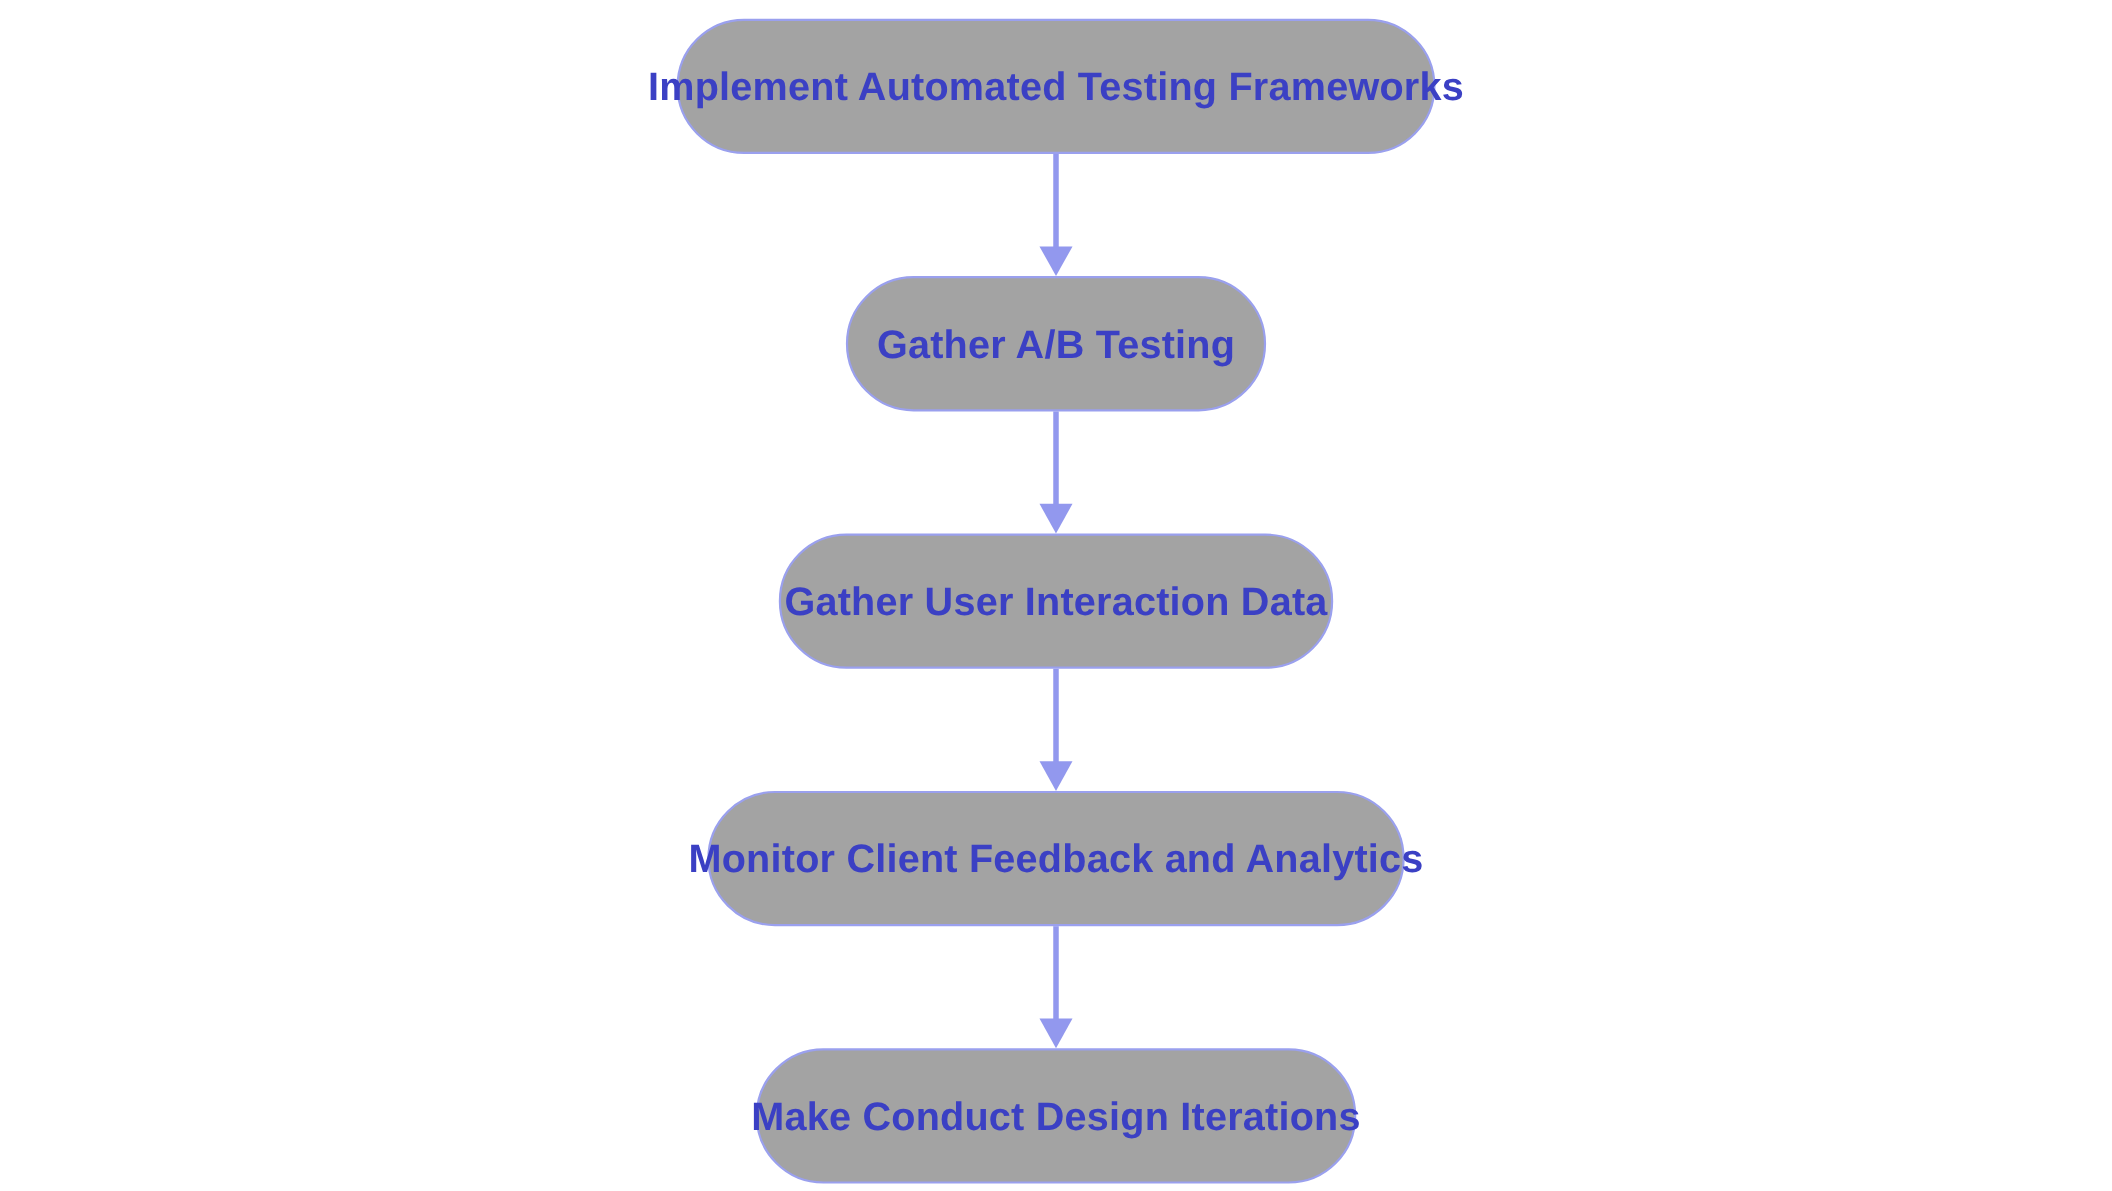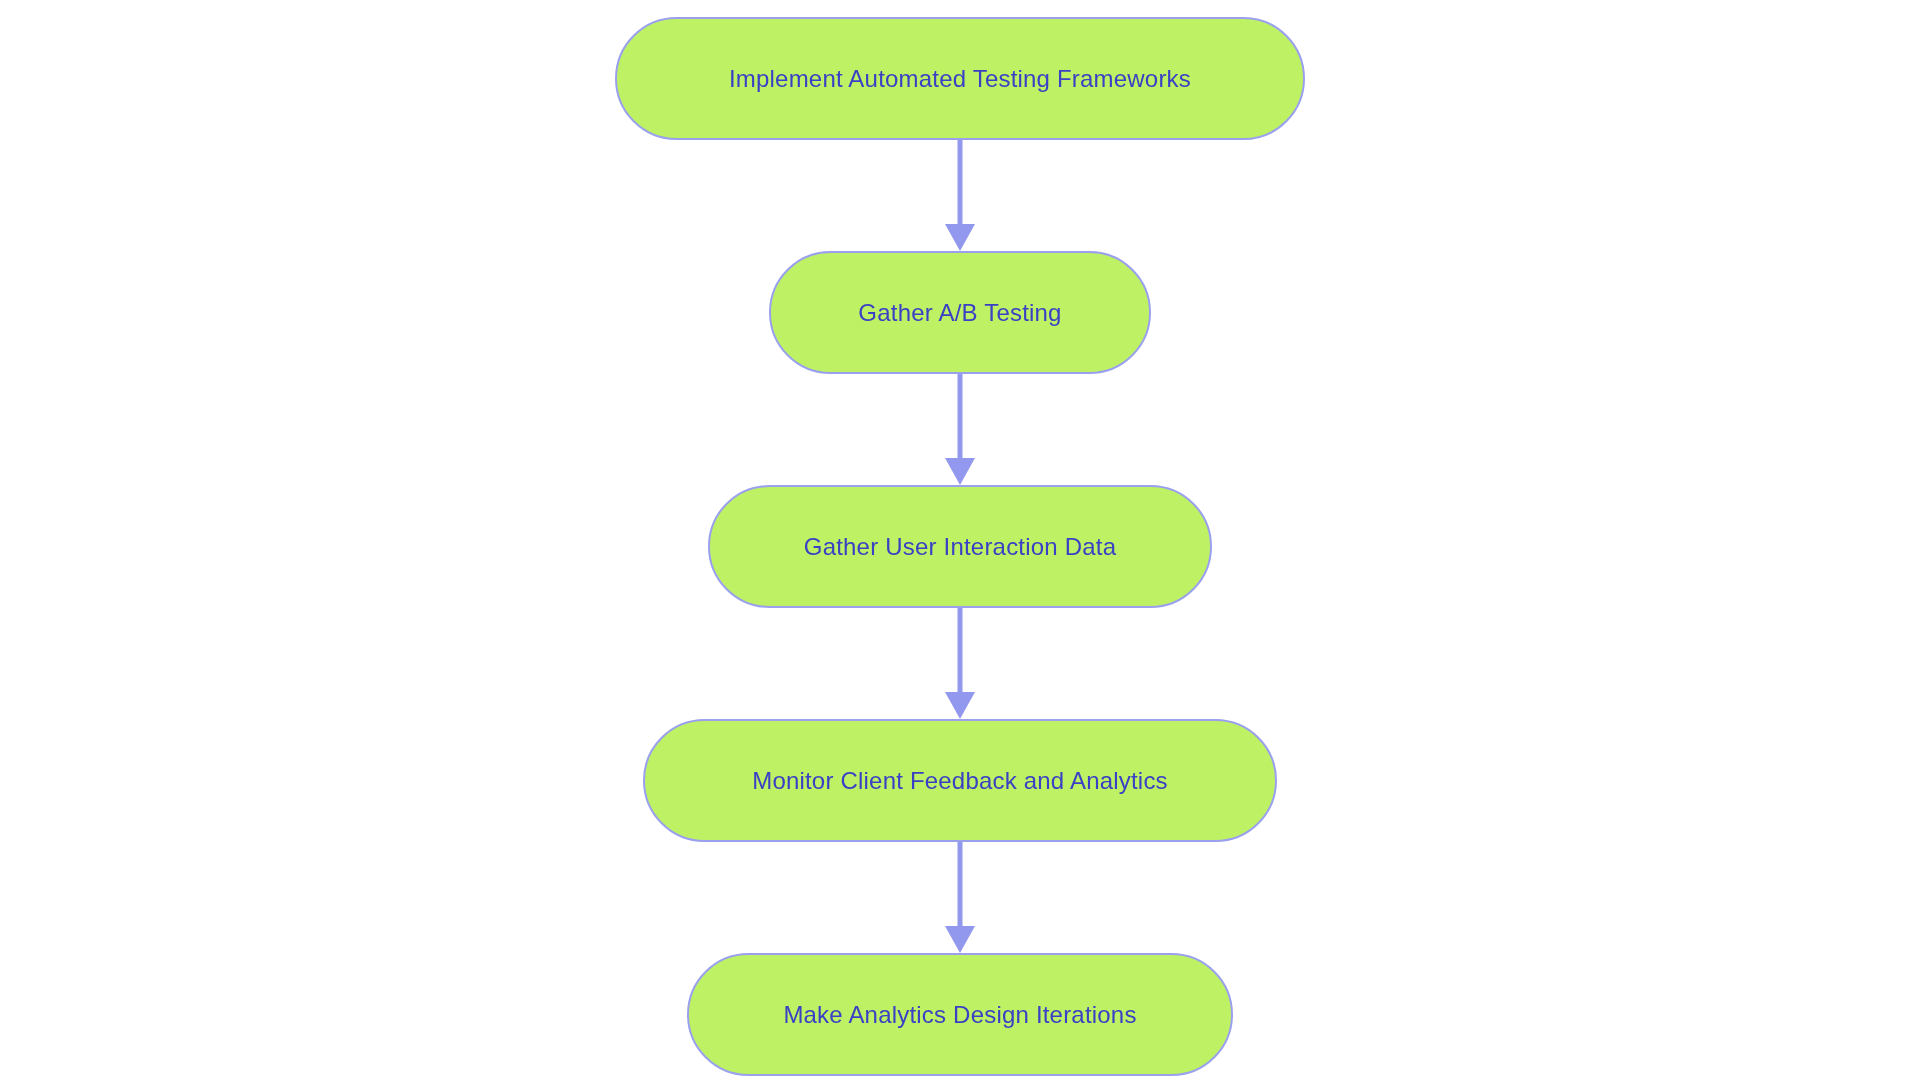--- a/index.html
+++ b/index.html
@@ -21,25 +21,25 @@
     align-items: center;
     padding-top: 17px;
     box-sizing: border-box;
   }
   .node {
     display: flex;
     align-items: center;
     justify-content: center;
     height: 123px;
     border-radius: 62px;
-    background: #bef264;
+    background: #a3a3a3;
     border: 2px solid #9aa0ee;
     color: #3b40c4;
-    font-size: 24px;
-    font-weight: 400;
+    font-size: 36px;
+    font-weight: 700;
     letter-spacing: 0.2px;
     box-sizing: border-box;
     white-space: nowrap;
     flex: 0 0 auto;
     text-align: center;
   }
   .w0 { width: 690px; }
   .w1 { width: 382px; }
   .w2 { width: 504px; text-align: center; }
   .w3 { width: 634px; }
@@ -106,16 +106,16 @@
   <div class="node w3">
     <span>Monitor Client Feedback and Analytics</span>
   </div>
 
   <div class="connector">
     <div class="line"></div>
     <div class="head"></div>
   </div>
 
   <div class="node w4">
-    <span>Make Analytics Design Iterations</span>
+    <span>Make Conduct Design Iterations</span>
   </div>
 
 </div>
 
 </body></html>

